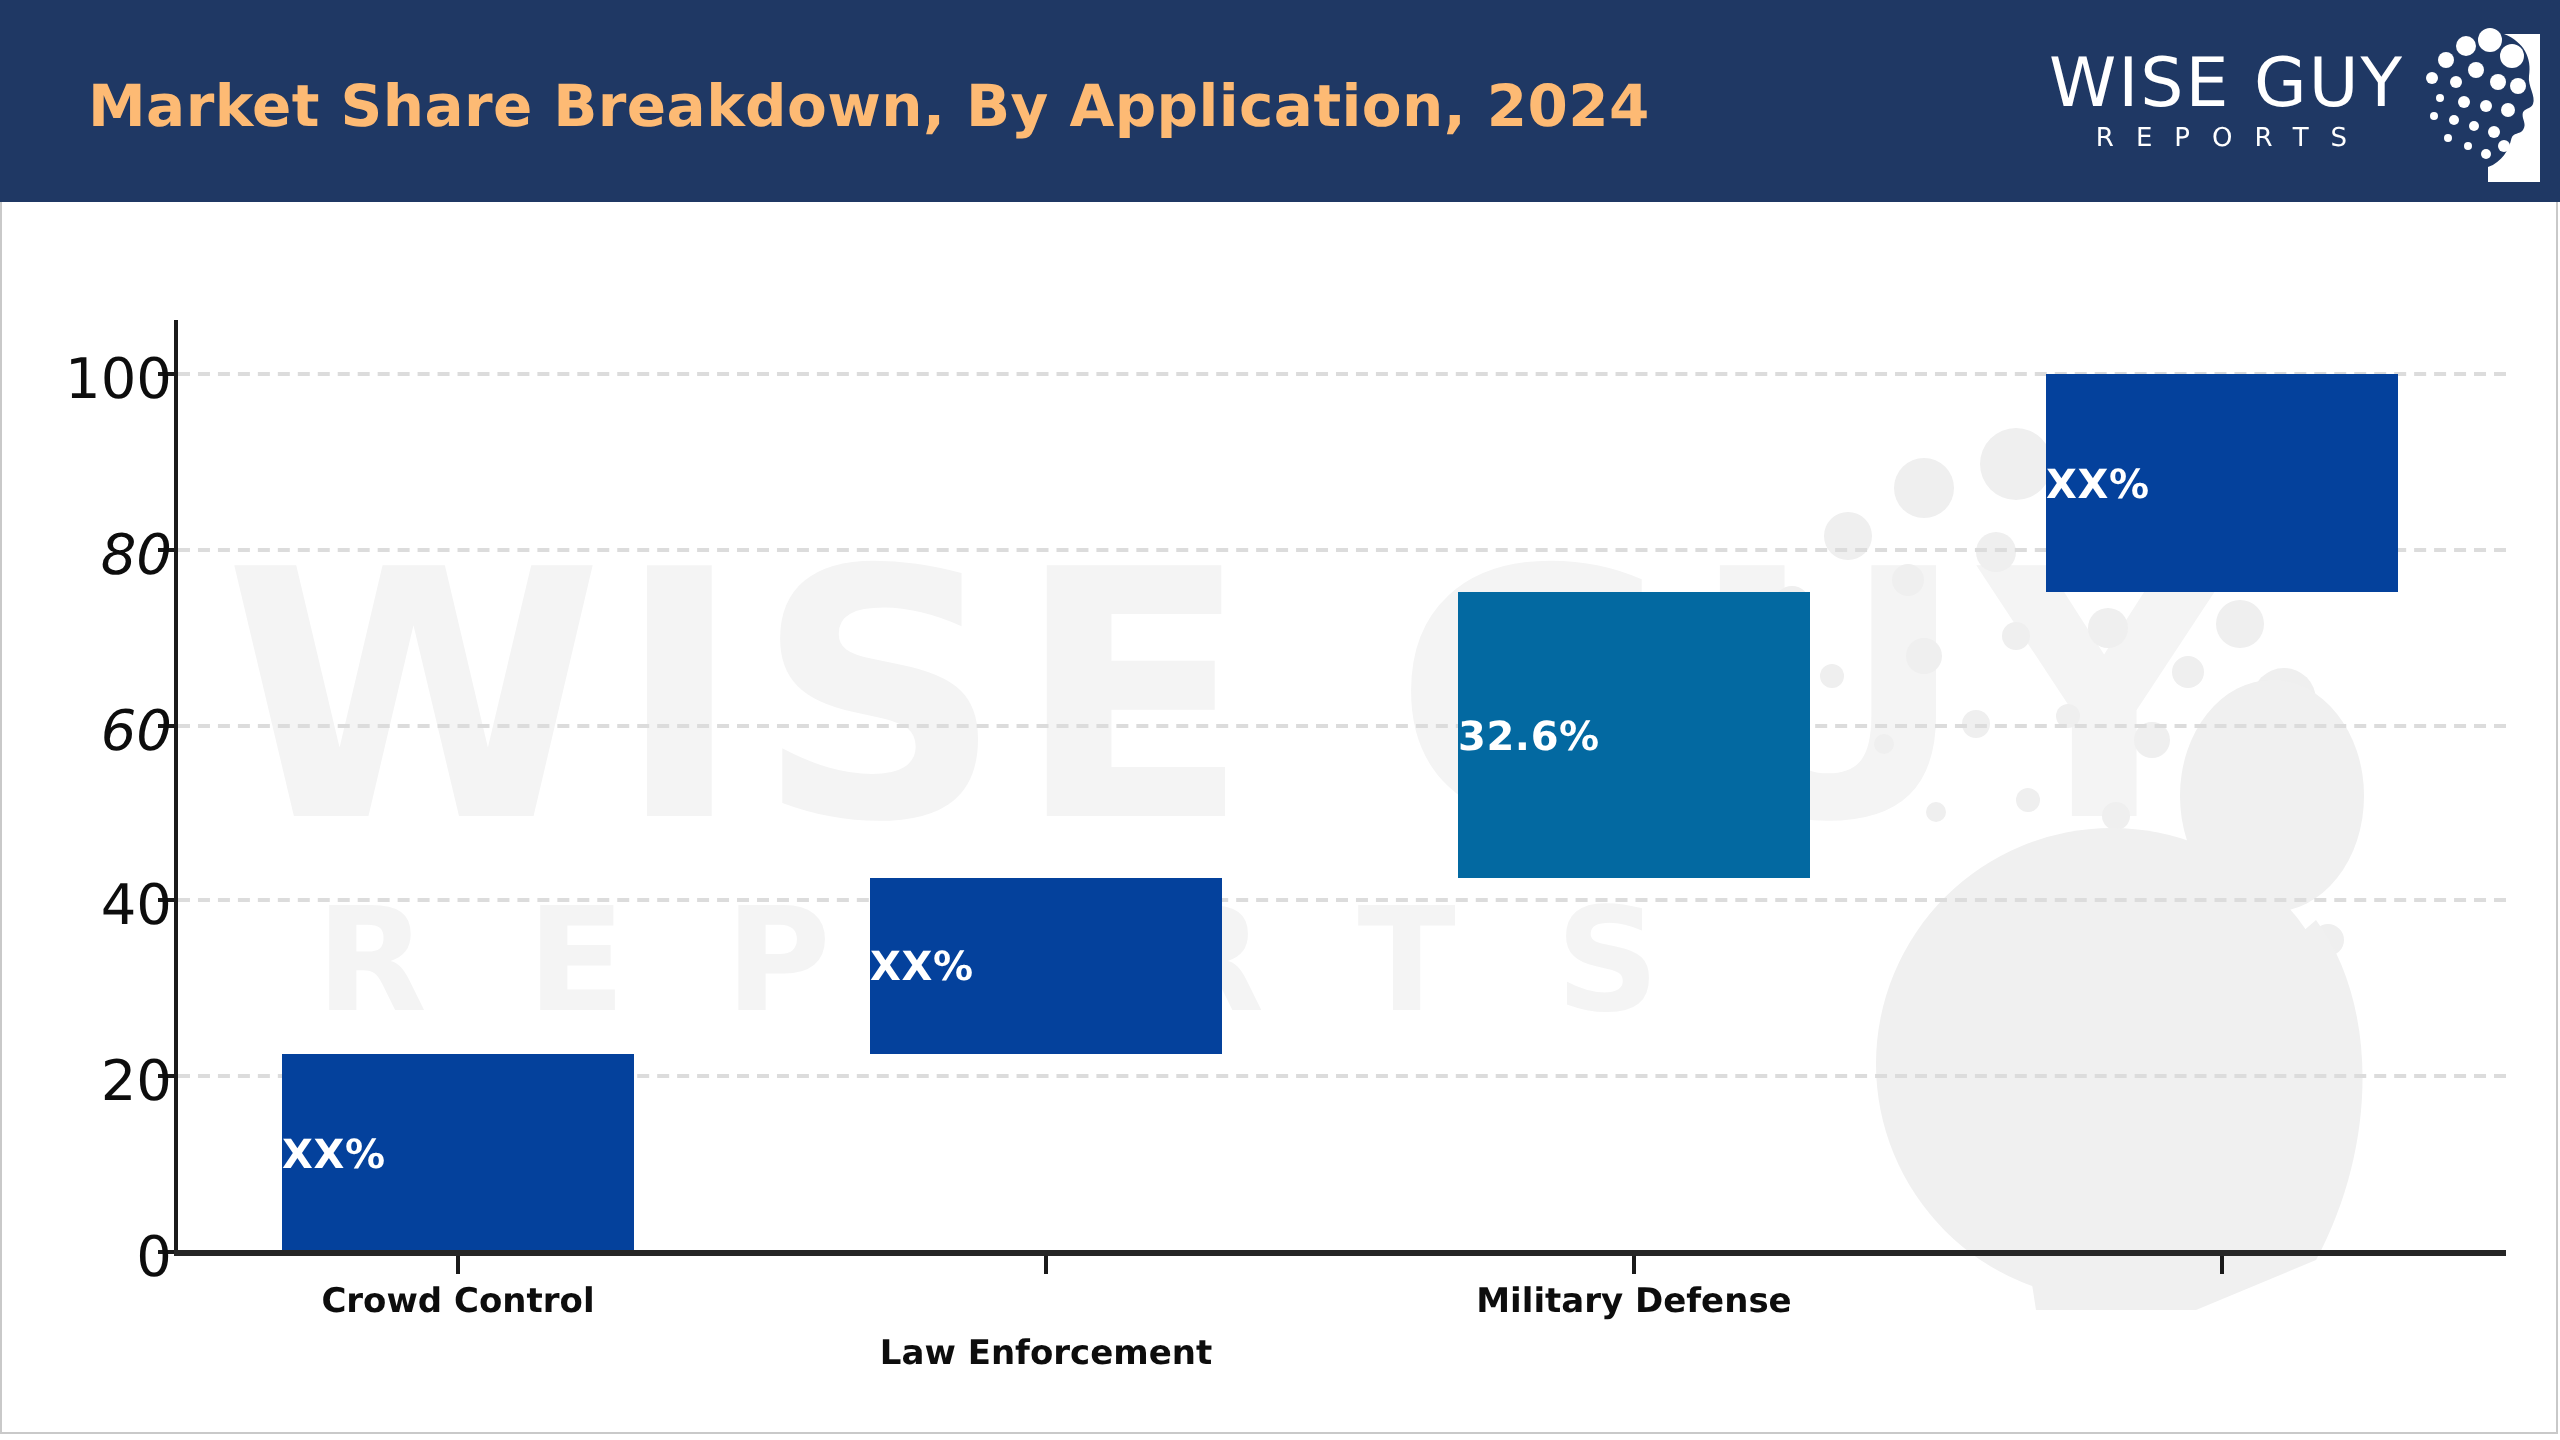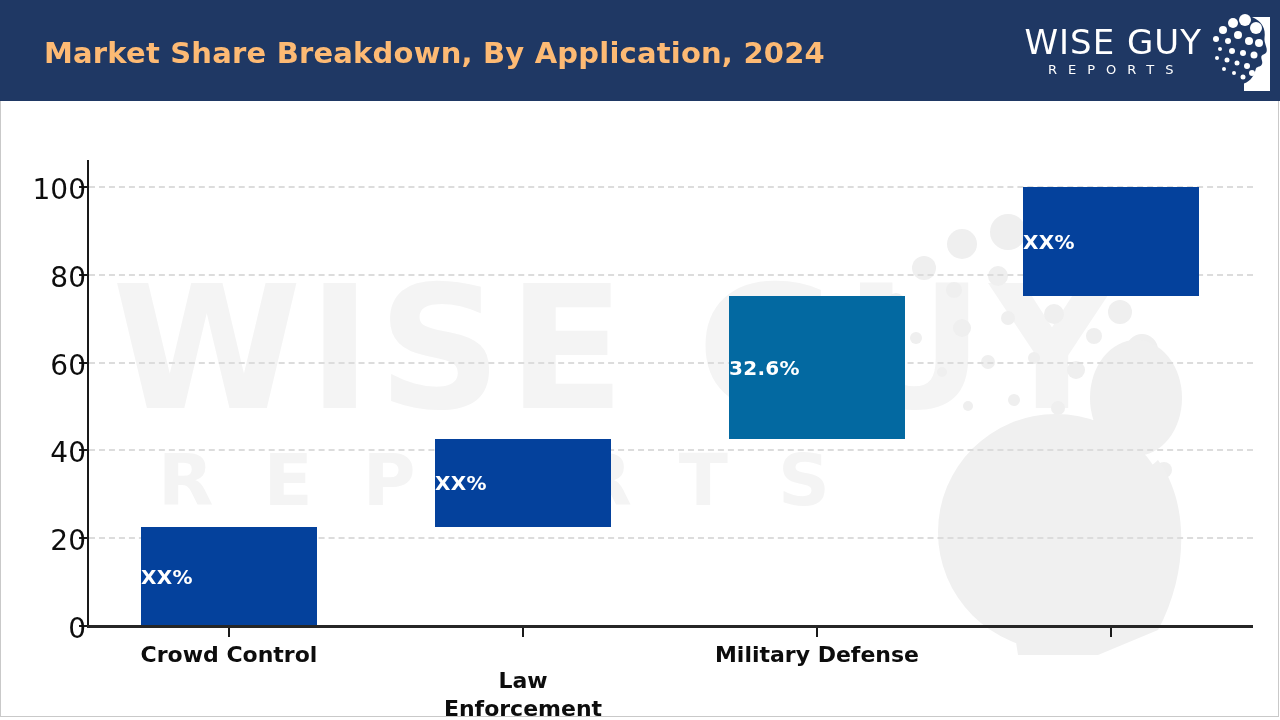--- a/index.html
+++ b/index.html
@@ -28,21 +28,21 @@
   .gridline{position:absolute;border-top:2px dashed #dcdcdc;height:0;z-index:2;}
   .spine-y{position:absolute;left:87px;top:59px;width:2px;height:468px;background:#1a1a1a;z-index:4;}
   .spine-x{position:absolute;left:87px;top:524px;width:1166px;height:3px;background:#262626;z-index:4;}
   .ytick-mark{position:absolute;width:8px;height:2px;background:#1a1a1a;left:79px;z-index:4;}
   .ytick-label{position:absolute;width:66px;text-align:right;left:20px;
                font-size:28px;color:#0d0d0d;z-index:4;}
   .xtick-mark{position:absolute;width:2px;height:9px;background:#1a1a1a;top:527px;z-index:4;}
   .bar{position:absolute;background:#04419c;display:flex;align-items:center;
        z-index:3;}
   .bar-label{color:#ffffff;font-size:20px;font-weight:bold;letter-spacing:.3px;}
-  .cat-label{position:absolute;top:540px;text-align:center;font-size:22px;font-weight:bold;
+  .cat-label{position:absolute;top:540px;text-align:center;font-size:17px;font-weight:bold;
              color:#0d0d0d;line-height:1.25;z-index:4;}
 </style>
 </head>
 <body>
 
 <div id="app">
   <div class="frame"></div>
 
   <div class="wm-big">WISE GUY</div>
   <div class="wm-small">REPORTS</div>
@@ -126,24 +126,24 @@
       <div class="ytick-mark" style="top: 524px;"></div>
       <div class="ytick-label" style="top: 511px;">0</div>
       <div class="gridline" style="left: 89px; width: 1164px; top: 436px;"></div>
       <div class="ytick-mark" style="top: 436px;"></div>
       <div class="ytick-label" style="top: 423px;">20</div>
       <div class="gridline" style="left: 89px; width: 1164px; top: 348px;"></div>
       <div class="ytick-mark" style="top: 348px;"></div>
       <div class="ytick-label" style="top: 335px;">40</div>
       <div class="gridline" style="left: 89px; width: 1164px; top: 261px;"></div>
       <div class="ytick-mark" style="top: 261px;"></div>
-      <div class="ytick-label" style="top: 248px;">60</div>
+      <div class="ytick-label" style="top: 248px; font-style: italic;">60</div>
       <div class="gridline" style="left: 89px; width: 1164px; top: 173px;"></div>
       <div class="ytick-mark" style="top: 173px;"></div>
-      <div class="ytick-label" style="top: 160px;">80</div>
+      <div class="ytick-label" style="top: 160px; font-style: italic;">80</div>
       <div class="gridline" style="left: 89px; width: 1164px; top: 85px;"></div>
       <div class="ytick-mark" style="top: 85px;"></div>
       <div class="ytick-label" style="top: 72px;">100</div>
       <div class="spine-y"></div>
       <div class="spine-x"></div>
       <div class="bar" style="left: 141px; top: 426px; width: 176px; height: 99px; background: rgb(4, 65, 156);">
         <span class="bar-label">XX%</span>
       </div>
       <div class="xtick-mark" style="left: 228px;"></div>
       <div class="cat-label" style="width: 210px; left: 124px;">Crowd Control</div>

